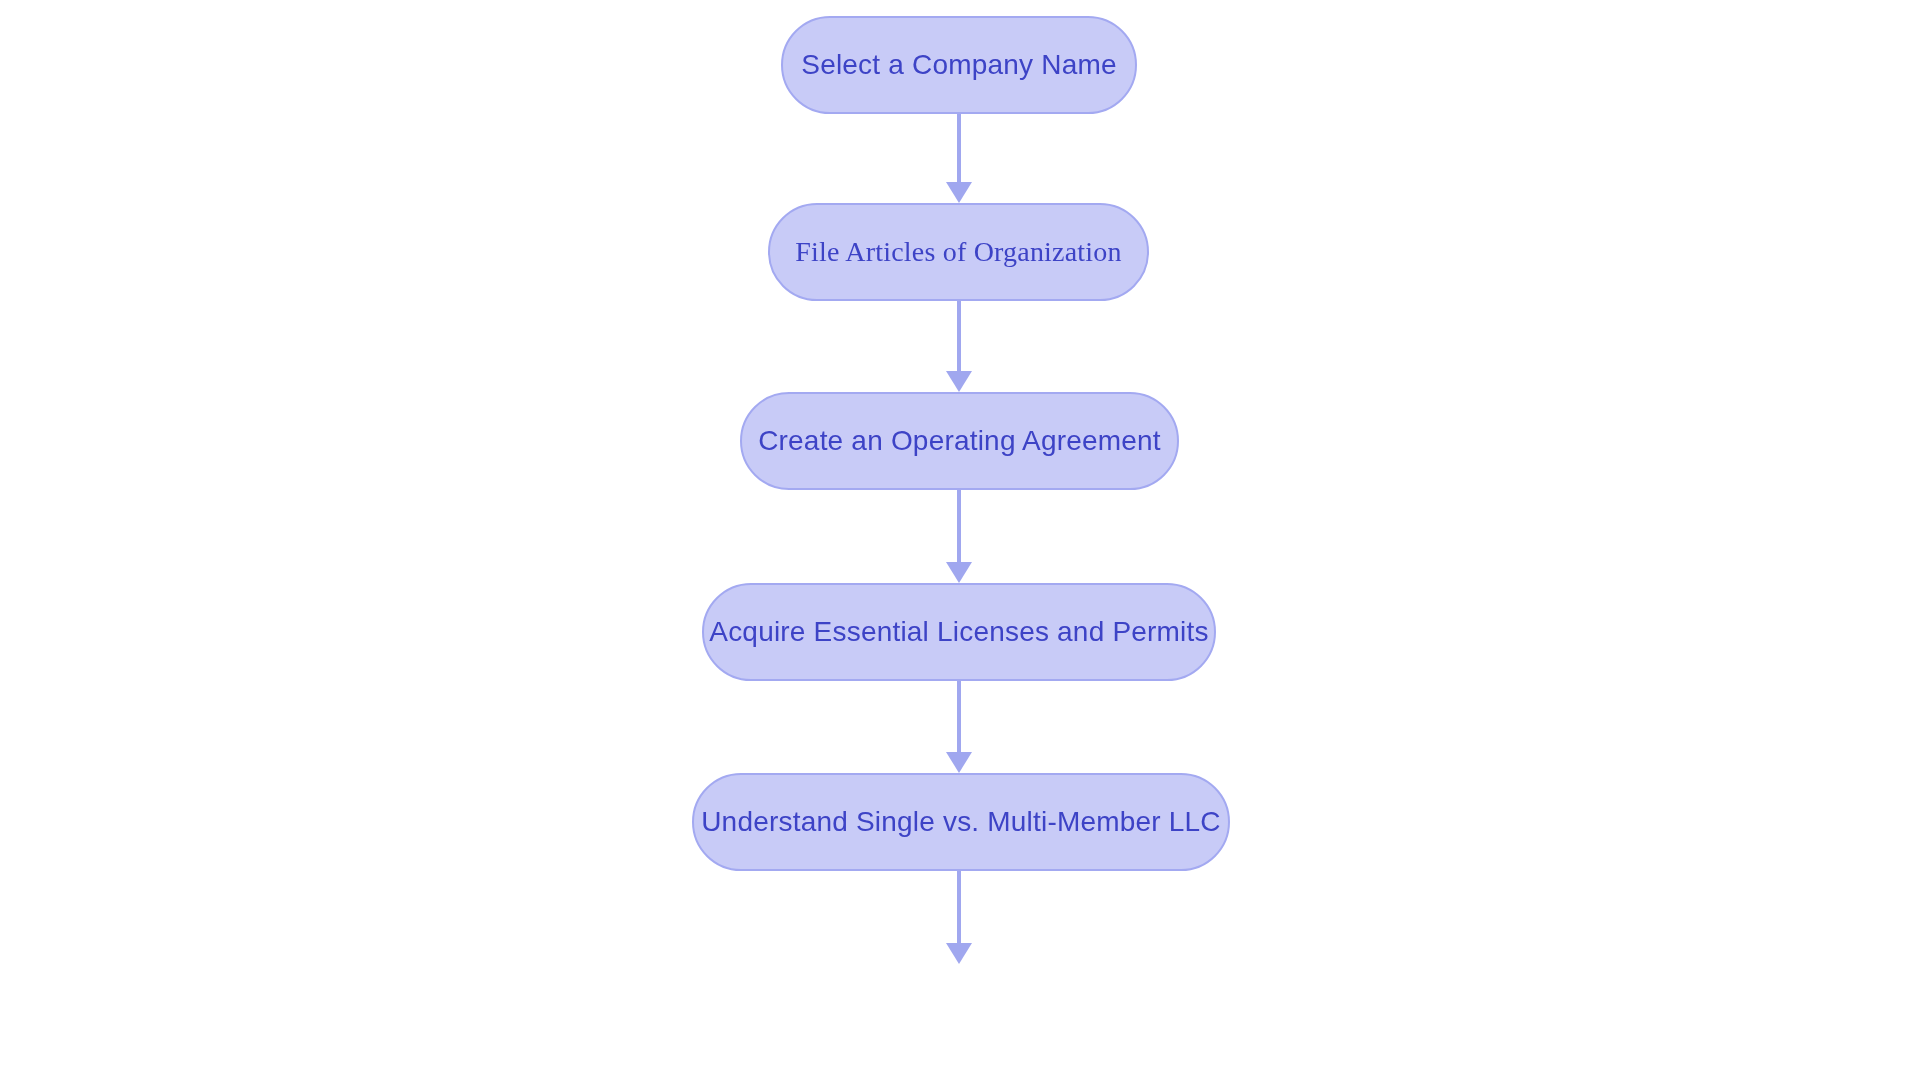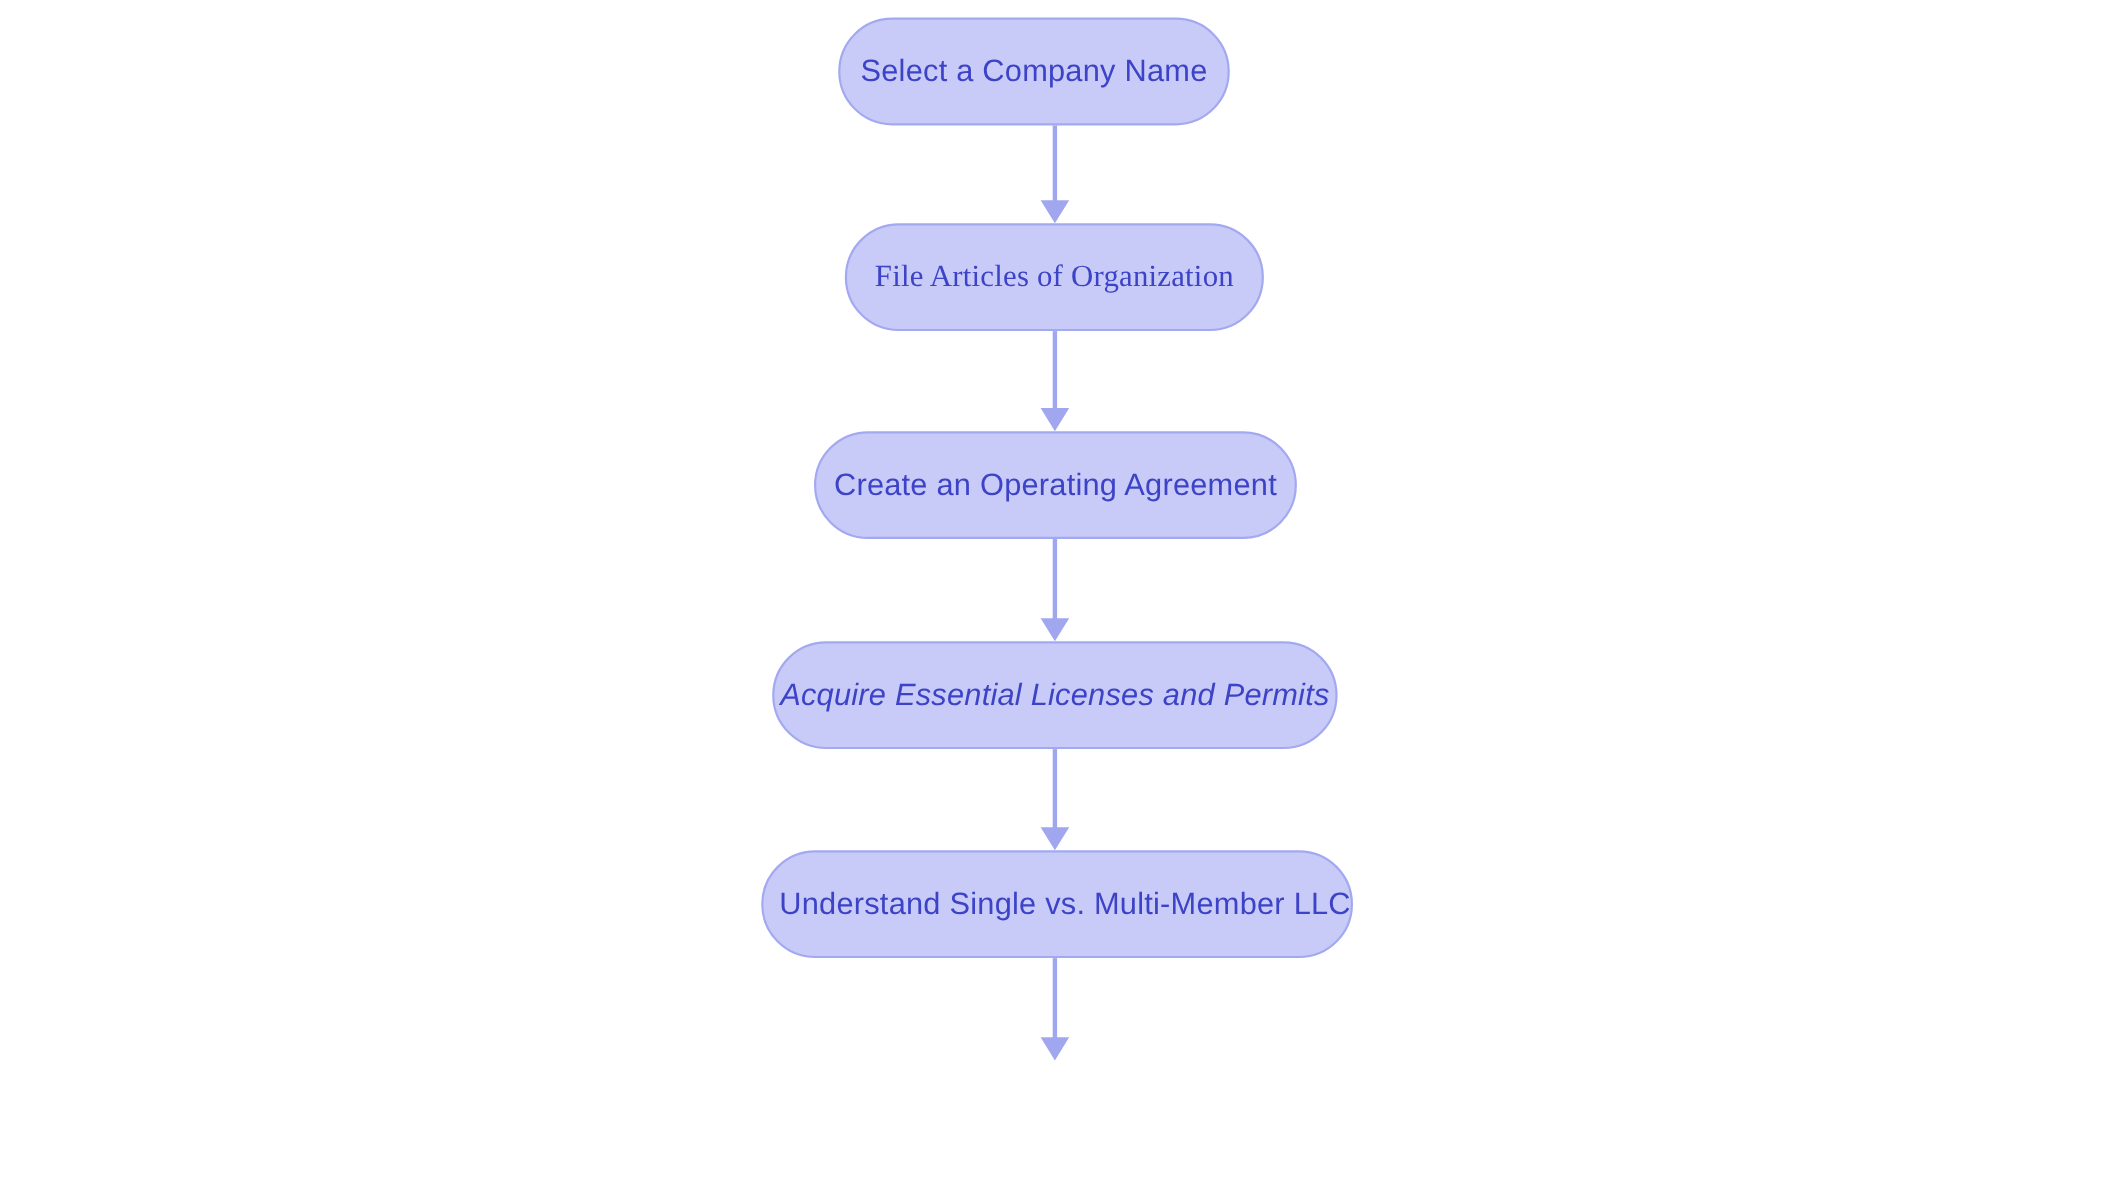--- a/index.html
+++ b/index.html
@@ -32,25 +32,25 @@
     justify-content: center;
   }
   .node-label {
     color: var(--node-text);
     font-size: 28px;
     font-weight: 400;
     letter-spacing: 0.2px;
     white-space: nowrap;
     text-align: center;
   }
-  .node-1 { left: 762px; top: 16px;  width: 356px; }
+  .node-1 { left: 781px; top: 16px;  width: 356px; }
   .node-2 { left: 768px; top: 203px; width: 381px; font-family: Liberation Serif, serif; }
   .node-3 { left: 740px; top: 392px; width: 439px; }
-  .node-4 { left: 702px; top: 583px; width: 514px; font-style: italic; }
-  .node-5 { left: 692px; top: 773px; width: 538px; justify-content: flex-end; }
+  .node-4 { left: 702px; top: 583px; width: 514px; }
+  .node-5 { left: 692px; top: 773px; width: 538px; }
   .node-6 { left: 781px; top: 964px; width: 360px; }
 
   .arrow {
     position: absolute;
     left: 945px;           
     width: 28px;
   }
   .arrow-1 { top: 114px; height: 89px; }
   .arrow-2 { top: 301px; height: 91px; }
   .arrow-3 { top: 490px; height: 93px; }

